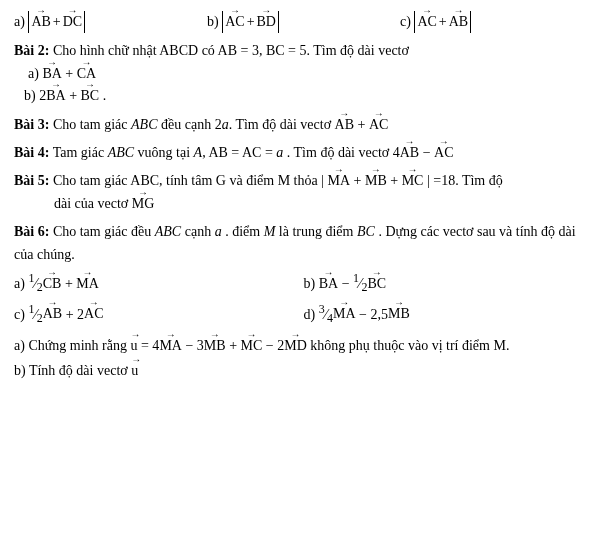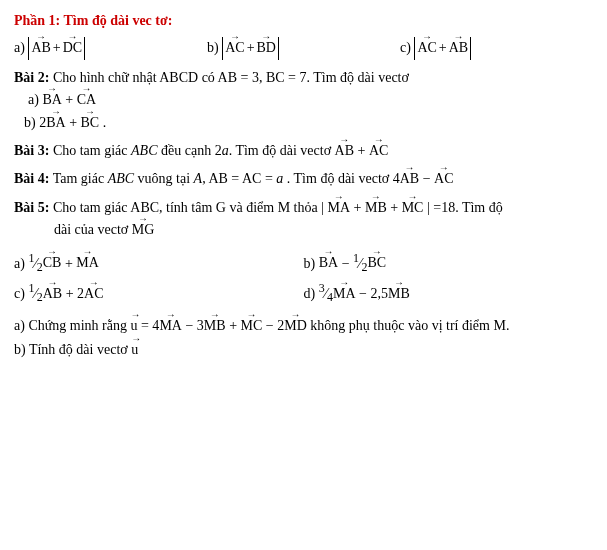--- a/index.html
+++ b/index.html
@@ -37,21 +37,20 @@
     }
     .sub-row {
       padding: 1px 0;
     }
   </style>
 </head>
 <body>
 
 <div>
 
-  <div class="section-title">Phần 1: Tìm độ dài vec tơ:</div>
 
   <div class="problem">
     <div class="sub-col-3">
       <div class="sub-row">
         a) <span style="display:inline-flex;align-items:center;border-left:1px solid #000;border-right:1px solid #000;padding:0 2px;">
           <span style="display:inline-block;position:relative;">
             <span style="display:block;text-align:center;font-size:10px;position:absolute;top:-9px;left:0;right:0;">→</span>
             <span style="padding-top:2px;">AB</span>
           </span>
           <span style="margin:0 2px;">+</span>
@@ -86,21 +85,21 @@
             <span style="padding-top:2px;">AB</span>
           </span>
         </span>
       </div>
     </div>
   </div>
 
   <div class="problem">
     <div>
       <span class="problem-title">Bài 2:</span>
-      <span> Cho hình chữ nhật ABCD có AB = 3, BC = 7. Tìm độ dài vectơ</span>
+      <span> Cho hình chữ nhật ABCD có AB = 3, BC = 5. Tìm độ dài vectơ</span>
     </div>
     <div style="margin-left:14px;">
       a) <span style="display:inline-block;position:relative;">
         <span style="display:block;text-align:center;font-size:10px;position:absolute;top:-9px;left:0;right:0;">→</span>
         <span style="padding-top:2px;">BA</span>
       </span>
       +
       <span style="display:inline-block;position:relative;">
         <span style="display:block;text-align:center;font-size:10px;position:absolute;top:-9px;left:0;right:0;">→</span>
         <span style="padding-top:2px;">CA</span>
@@ -168,20 +167,24 @@
     </div>
     <div style="margin-left:40px;">
       dài của vectơ <span style="display:inline-block;position:relative;">
         <span style="display:block;text-align:center;font-size:10px;position:absolute;top:-9px;left:0;right:0;">→</span>
         <span style="padding-top:2px;">MG</span>
       </span>
     </div>
   </div>
 
   <div class="problem">
+    <div>
+      <span class="problem-title">Bài 6:</span>
+      <span> Cho tam giác đều <i>ABC</i> cạnh <i>a</i> . điểm <i>M</i> là trung điểm <i>BC</i> . Dựng các vectơ sau và tính độ dài của chúng.</span>
+    </div>
     <div class="sub-col-2" style="margin-top:2px;">
       <div class="sub-row">
         a) <sup style="font-size:12px;">1</sup>⁄<sub style="font-size:12px;">2</sub><span style="display:inline-block;position:relative;">
           <span style="display:block;text-align:center;font-size:10px;position:absolute;top:-9px;left:0;right:0;">→</span>
           <span style="padding-top:2px;">CB</span>
         </span>
         +
         <span style="display:inline-block;position:relative;">
           <span style="display:block;text-align:center;font-size:10px;position:absolute;top:-9px;left:0;right:0;">→</span>
           <span style="padding-top:2px;">MA</span>

